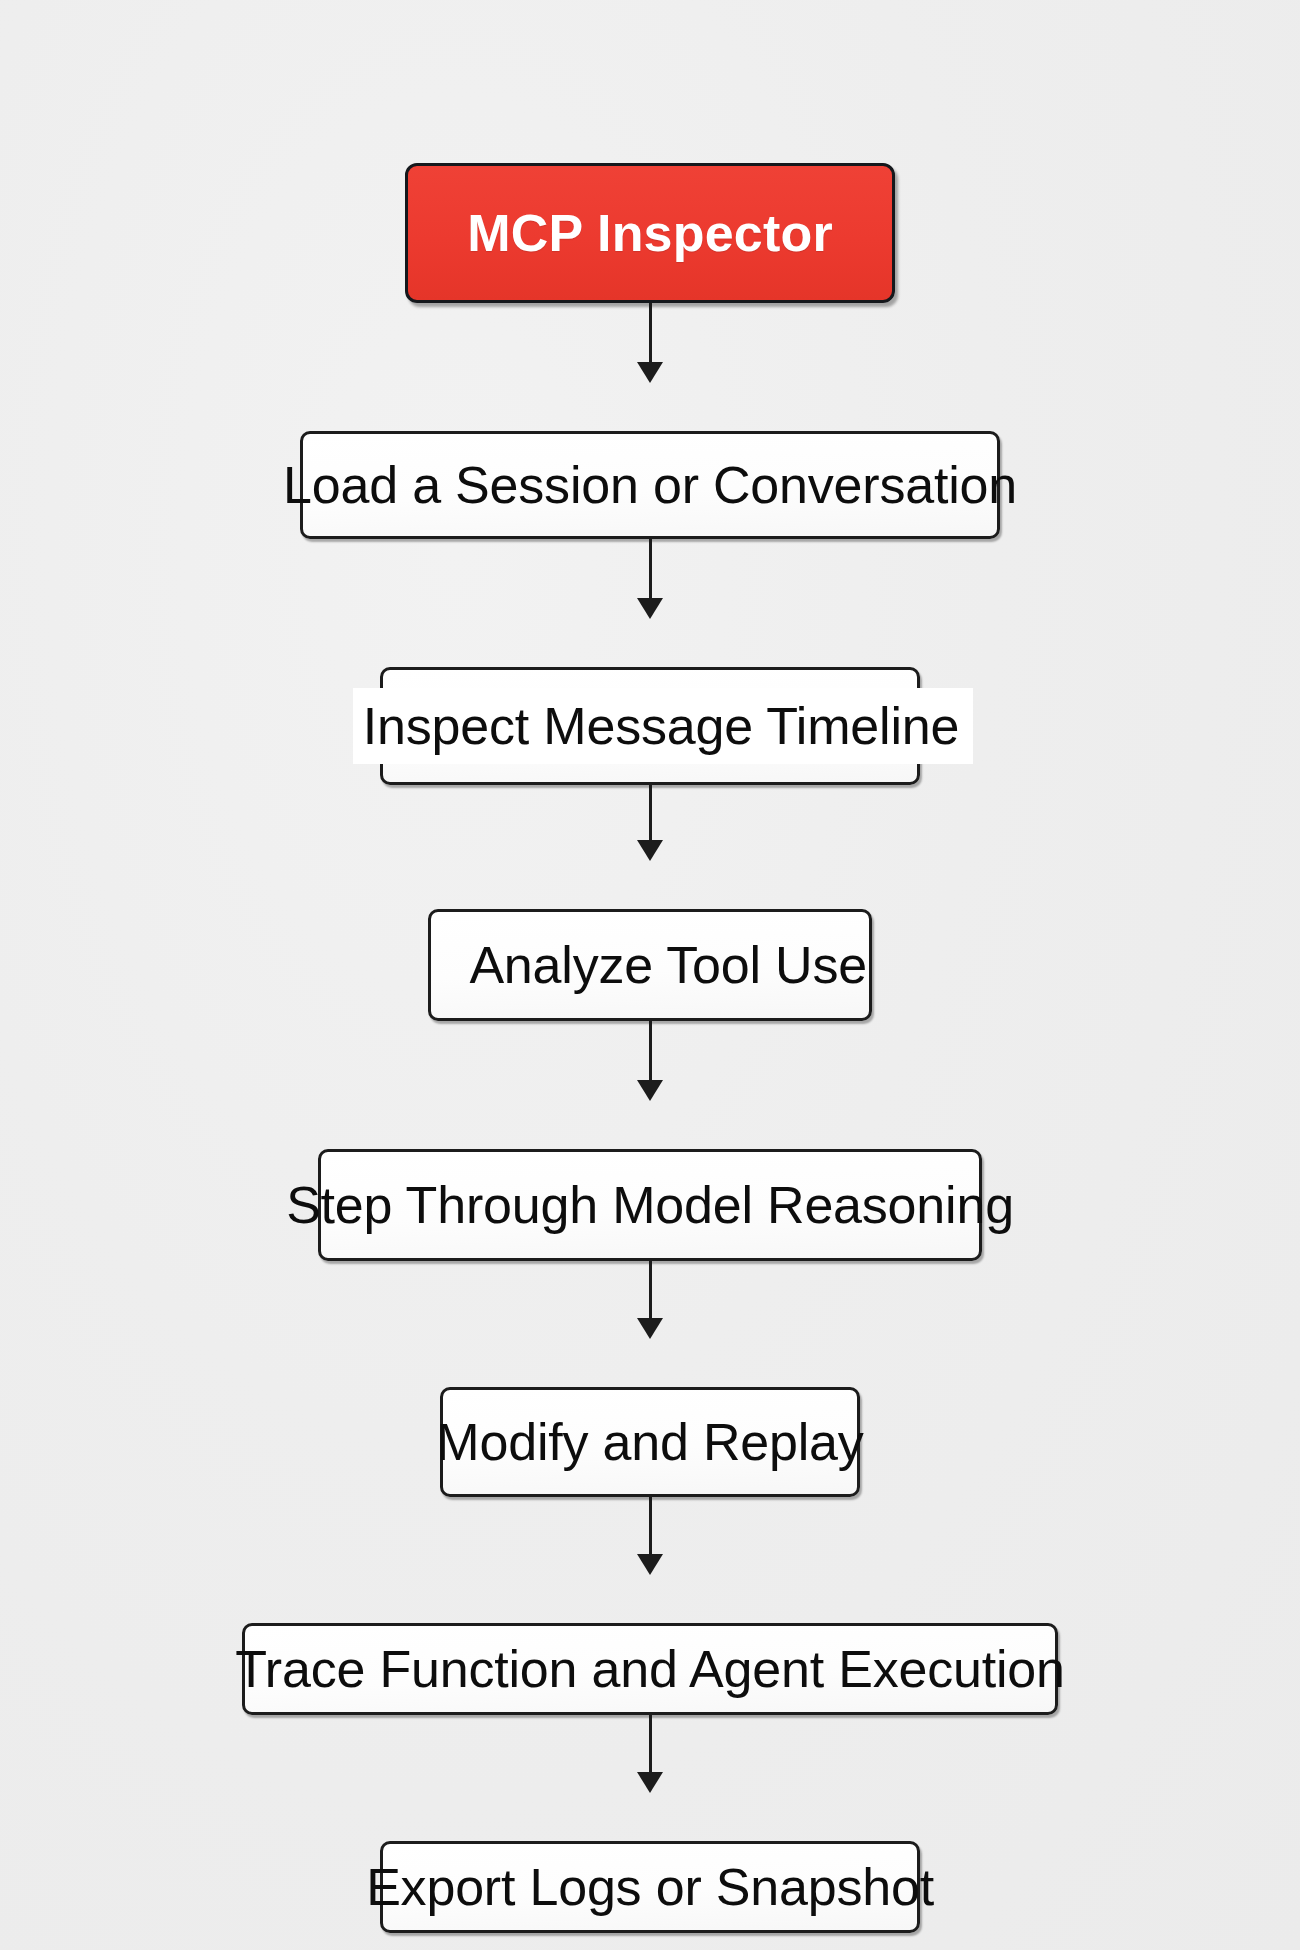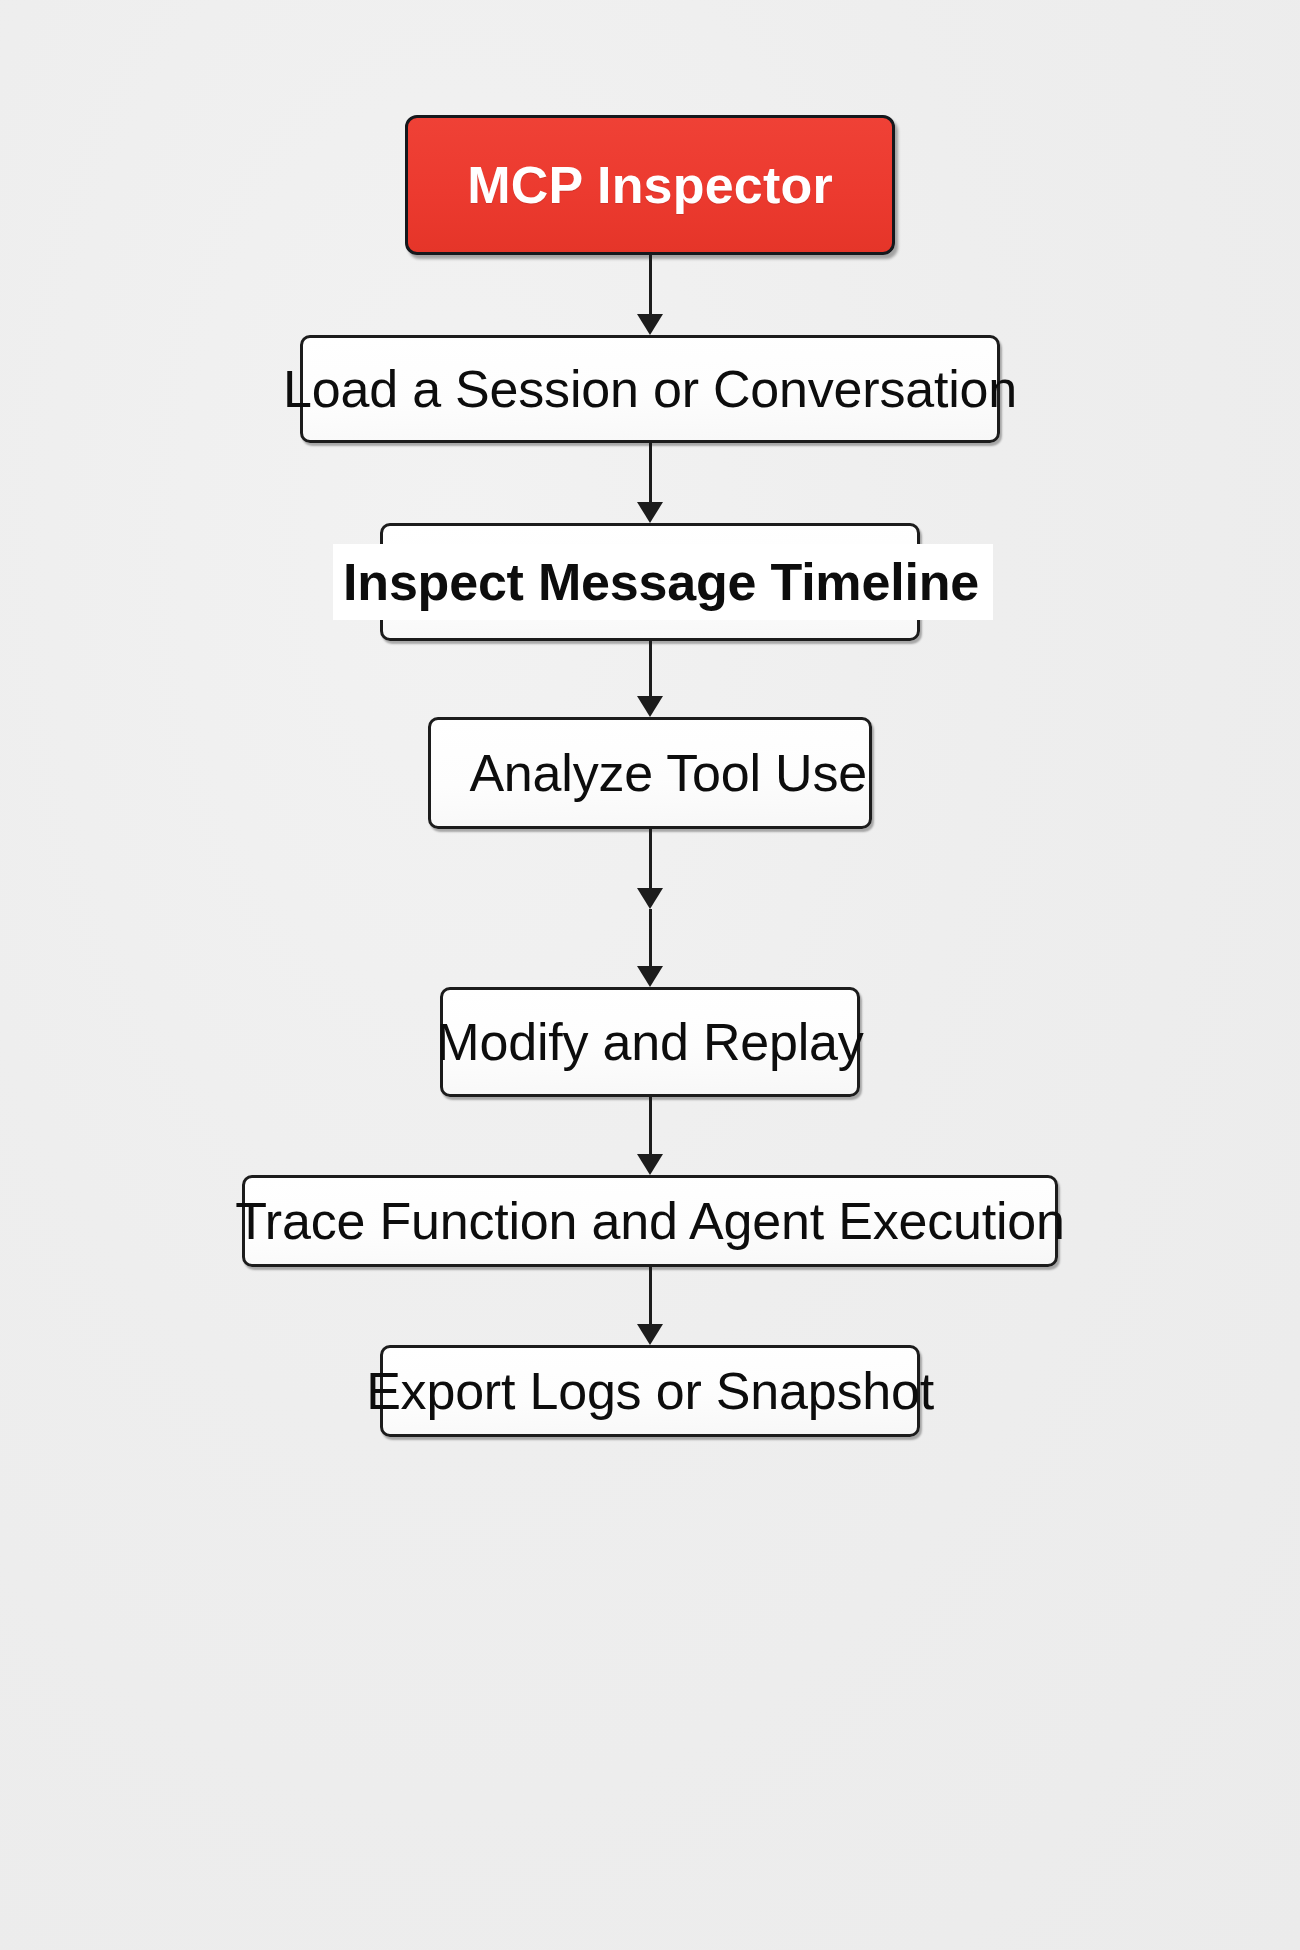--- a/index.html
+++ b/index.html
@@ -42,20 +42,21 @@
     box-sizing: border-box;
     display: flex;
     align-items: center;
     justify-content: center;
     border: 3px solid #1c1c1c;
     border-radius: 10px;
     background: linear-gradient(178deg, #ffffff 0%, #fdfdfd 55%, #f7f7f7 100%);
     box-shadow: 2px 3px 2px rgba(0,0,0,0.30);
     text-align: center;
     white-space: nowrap;
+    margin-top: 48px;
   }
 
   .node .label {
     display: inline-block;
     color: #0d0d0d;
     font-size: 52px;
     font-weight: 500;
     letter-spacing: -0.2px;
     line-height: 1;
     padding: 0 2px;
@@ -76,21 +77,20 @@
     text-shadow: 0 1px 1px rgba(0,0,0,0.12);
   }
 
   
   .node.spill .label {
     background: #ffffff;
     padding: 12px 14px 12px 10px;
     margin-right: -26px;
     position: relative;
     z-index: 3;
-    font-weight: bold;
   }
 
   
   .arrow {
     position: relative;
     width: 40px;
     display: flex;
     flex-direction: column;
     align-items: center;
     justify-content: flex-start;
@@ -136,20 +136,23 @@
         <div class="stem"></div>
         <div class="head"></div>
       </div>
       <div class="node" style="width: 444px; height: 112px; flex: 0 0 auto; justify-content: flex-end;">
         <span class="label">Analyze Tool Use</span>
       </div>
       <div class="arrow" style="height: 80px; flex: 0 0 auto;">
         <div class="stem"></div>
         <div class="head"></div>
       </div>
+      <div class="node" style="width: 664px; height: 112px; flex: 0 0 auto;">
+        <span class="label">Step Through Model Reasoning</span>
+      </div>
       <div class="arrow" style="height: 78px; flex: 0 0 auto;">
         <div class="stem"></div>
         <div class="head"></div>
       </div>
       <div class="node" style="width: 420px; height: 110px; flex: 0 0 auto;">
         <span class="label">Modify and Replay</span>
       </div>
       <div class="arrow" style="height: 78px; flex: 0 0 auto;">
         <div class="stem"></div>
         <div class="head"></div>

